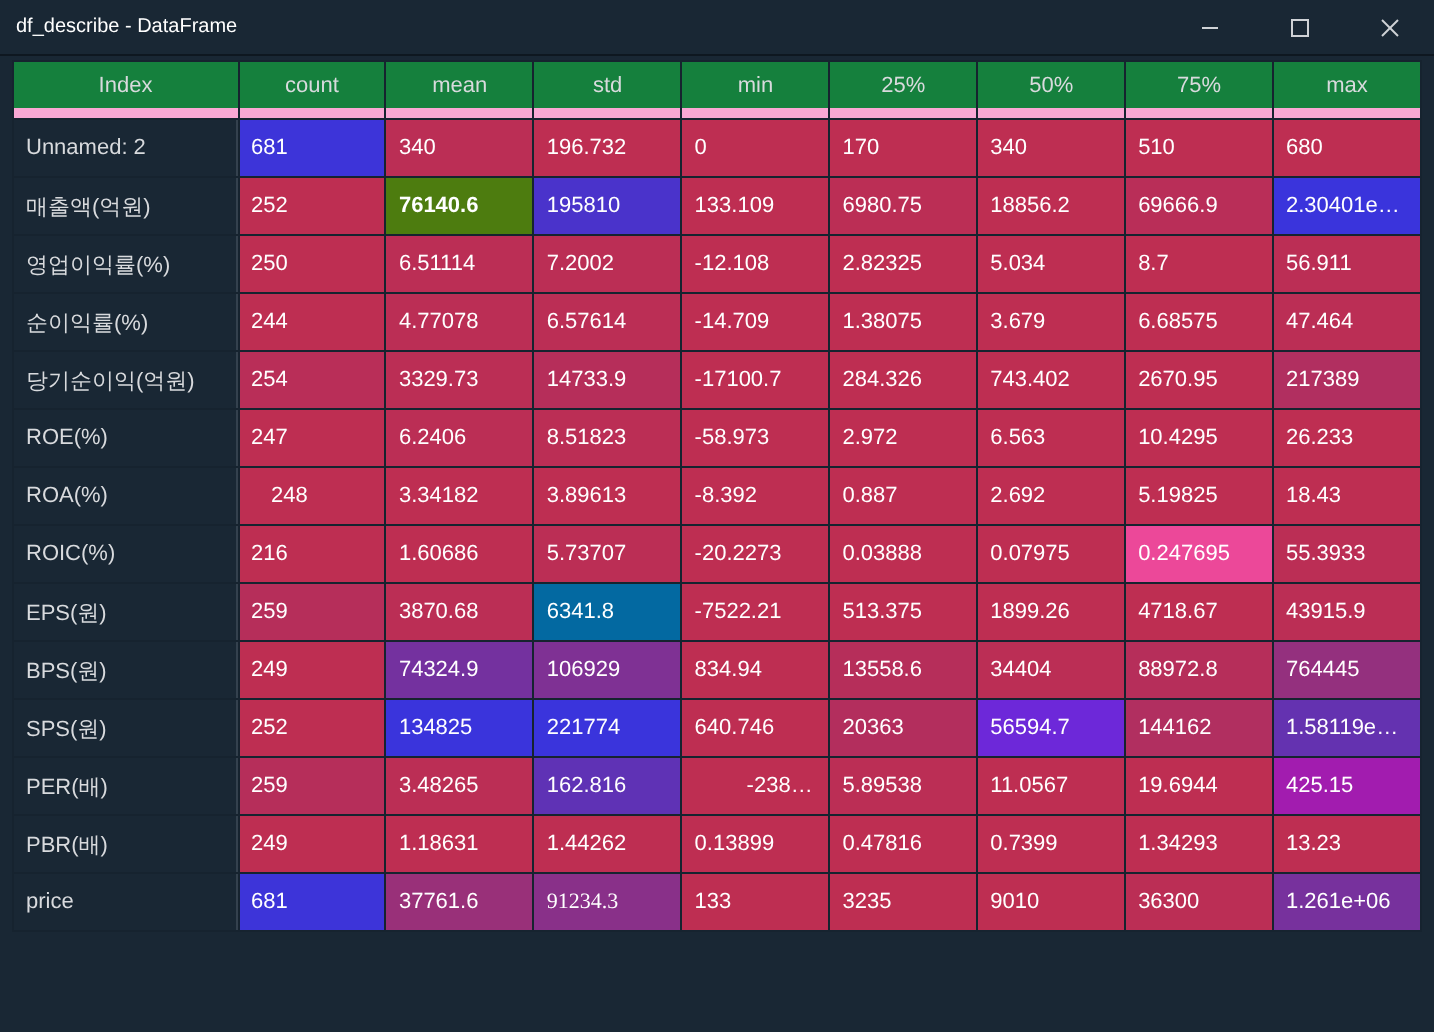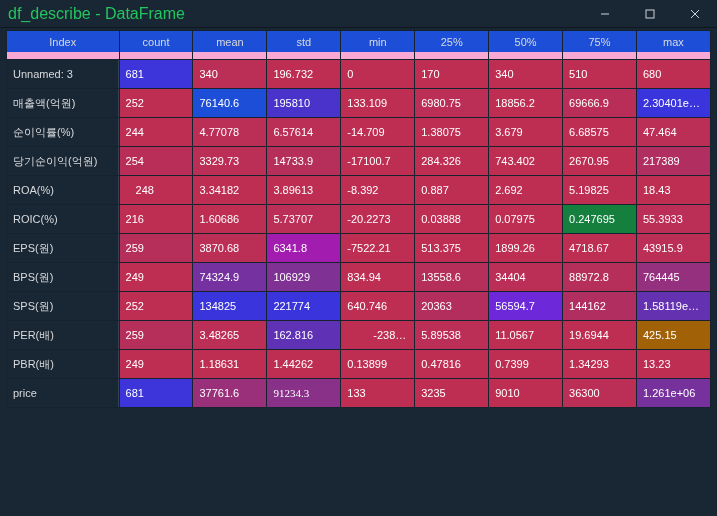--- a/index.html
+++ b/index.html
@@ -15,22 +15,22 @@
   .titlebar {
     height: 28px;
     background: #192734;
     display: flex;
     align-items: center;
     justify-content: space-between;
     border-bottom: 1px solid #0e1720;
   }
   .titlebar .title {
     padding-left: 8px;
-    color: #22c55e;
-    font-size: 16px;
+    color: #ffffff;
+    font-size: 10px;
   }
   .titlebar .controls {
     display: flex;
     height: 100%;
   }
   .titlebar .controls .ctrl {
     width: 45px;
     height: 100%;
     display: flex;
     align-items: center;
@@ -52,25 +52,25 @@
   th, td {
     height: 28px;
     padding: 0 6px;
     vertical-align: middle;
     font-size: 11px;
     white-space: nowrap;
     overflow: hidden;
     text-overflow: ellipsis;
   }
   th {
-    background: #1d4ed8;
+    background: #15803d;
     color: #d8dadd;
     font-weight: 400;
     text-align: center;
-    border-bottom: 7px solid #f9a8d4;
+    border-bottom: 5px solid #f9a8d4;
   }
   th.idx {
     text-align: center;
   }
   td.idx {
     background: #192734;
     color: #d8dadd;
     border-right: 1px solid #34414e;
     text-align: left;
   }
@@ -127,40 +127,51 @@
           <th>std</th>
           <th>min</th>
           <th>25%</th>
           <th>50%</th>
           <th>75%</th>
           <th>max</th>
         </tr>
       </thead>
     <tbody id="body">
         <tr>
-          <td class="idx">Unnamed: 3</td>
+          <td class="idx">Unnamed: 2</td>
           <td class="cell" style="background: rgb(61, 52, 217);">681</td>
           <td class="cell" style="background: rgb(187, 46, 85);">340</td>
           <td class="cell" style="background: rgb(190, 46, 82);">196.732</td>
           <td class="cell" style="background: rgb(190, 46, 82);">0</td>
           <td class="cell" style="background: rgb(190, 46, 82);">170</td>
           <td class="cell" style="background: rgb(190, 46, 82);">340</td>
           <td class="cell" style="background: rgb(190, 46, 82);">510</td>
           <td class="cell" style="background: rgb(190, 46, 82);">680</td>
         </tr>
         <tr>
           <td class="idx">매출액(억원)</td>
           <td class="cell" style="background: rgb(190, 46, 82);">252</td>
-          <td class="cell" style="background: #1d4ed8;">76140.6</td>
+          <td class="cell" style="background: #4d7c0f; font-weight: bold;">76140.6</td>
           <td class="cell" style="background: rgb(74, 51, 203);">195810</td>
           <td class="cell" style="background: rgb(190, 46, 82);">133.109</td>
           <td class="cell" style="background: rgb(187, 46, 85);">6980.75</td>
           <td class="cell" style="background: rgb(190, 46, 82);">18856.2</td>
           <td class="cell" style="background: rgb(185, 46, 88);">69666.9</td>
           <td class="cell" style="background: rgb(58, 52, 220);">2.30401e+06</td>
+        </tr>
+        <tr>
+          <td class="idx">영업이익률(%)</td>
+          <td class="cell" style="background: rgb(190, 46, 82);">250</td>
+          <td class="cell" style="background: rgb(187, 46, 85);">6.51114</td>
+          <td class="cell" style="background: rgb(187, 46, 85);">7.2002</td>
+          <td class="cell" style="background: rgb(190, 46, 82);">-12.108</td>
+          <td class="cell" style="background: rgb(190, 46, 82);">2.82325</td>
+          <td class="cell" style="background: rgb(190, 46, 82);">5.034</td>
+          <td class="cell" style="background: rgb(190, 46, 82);">8.7</td>
+          <td class="cell" style="background: rgb(187, 46, 85);">56.911</td>
         </tr>
         <tr>
           <td class="idx">순이익률(%)</td>
           <td class="cell" style="background: rgb(190, 46, 82);">244</td>
           <td class="cell" style="background: rgb(187, 46, 85);">4.77078</td>
           <td class="cell" style="background: rgb(187, 46, 85);">6.57614</td>
           <td class="cell" style="background: rgb(190, 46, 82);">-14.709</td>
           <td class="cell" style="background: rgb(190, 46, 82);">1.38075</td>
           <td class="cell" style="background: rgb(190, 46, 82);">3.679</td>
           <td class="cell" style="background: rgb(190, 46, 82);">6.68575</td>
@@ -171,46 +182,57 @@
           <td class="cell" style="background: rgb(185, 46, 88);">254</td>
           <td class="cell" style="background: rgb(187, 46, 85);">3329.73</td>
           <td class="cell" style="background: rgb(182, 46, 90);">14733.9</td>
           <td class="cell" style="background: rgb(190, 46, 82);">-17100.7</td>
           <td class="cell" style="background: rgb(190, 46, 82);">284.326</td>
           <td class="cell" style="background: rgb(190, 46, 82);">743.402</td>
           <td class="cell" style="background: rgb(190, 46, 82);">2670.95</td>
           <td class="cell" style="background: rgb(177, 47, 96);">217389</td>
         </tr>
         <tr>
+          <td class="idx">ROE(%)</td>
+          <td class="cell" style="background: rgb(190, 46, 82);">247</td>
+          <td class="cell" style="background: rgb(187, 46, 85);">6.2406</td>
+          <td class="cell" style="background: rgb(187, 46, 85);">8.51823</td>
+          <td class="cell" style="background: rgb(190, 46, 82);">-58.973</td>
+          <td class="cell" style="background: rgb(190, 46, 82);">2.972</td>
+          <td class="cell" style="background: rgb(190, 46, 82);">6.563</td>
+          <td class="cell" style="background: rgb(190, 46, 82);">10.4295</td>
+          <td class="cell" style="background: rgb(190, 46, 82);">26.233</td>
+        </tr>
+        <tr>
           <td class="idx">ROA(%)</td>
           <td class="cell" style="background: rgb(190, 46, 82); padding-left: 16px;">248</td>
           <td class="cell" style="background: rgb(190, 46, 82);">3.34182</td>
           <td class="cell" style="background: rgb(190, 46, 82);">3.89613</td>
           <td class="cell" style="background: rgb(190, 46, 82);">-8.392</td>
           <td class="cell" style="background: rgb(190, 46, 82);">0.887</td>
           <td class="cell" style="background: rgb(190, 46, 82);">2.692</td>
           <td class="cell" style="background: rgb(190, 46, 82);">5.19825</td>
           <td class="cell" style="background: rgb(190, 46, 82);">18.43</td>
         </tr>
         <tr>
           <td class="idx">ROIC(%)</td>
           <td class="cell" style="background: rgb(190, 46, 82);">216</td>
           <td class="cell" style="background: rgb(190, 46, 82);">1.60686</td>
           <td class="cell" style="background: rgb(187, 46, 85);">5.73707</td>
           <td class="cell" style="background: rgb(190, 46, 82);">-20.2273</td>
           <td class="cell" style="background: rgb(190, 46, 82);">0.03888</td>
           <td class="cell" style="background: rgb(190, 46, 82);">0.07975</td>
-          <td class="cell" style="background: #15803d;">0.247695</td>
+          <td class="cell" style="background: #ec4899;">0.247695</td>
           <td class="cell" style="background: rgb(187, 46, 85);">55.3933</td>
         </tr>
         <tr>
           <td class="idx">EPS(원)</td>
           <td class="cell" style="background: rgb(182, 46, 90);">259</td>
           <td class="cell" style="background: rgb(187, 46, 85);">3870.68</td>
-          <td class="cell" style="background: #a21caf; margin-top: 36px;">6341.8</td>
+          <td class="cell" style="background: #0369a1; margin-top: 36px;">6341.8</td>
           <td class="cell" style="background: rgb(190, 46, 82);">-7522.21</td>
           <td class="cell" style="background: rgb(190, 46, 82);">513.375</td>
           <td class="cell" style="background: rgb(190, 46, 82);">1899.26</td>
           <td class="cell" style="background: rgb(190, 46, 82);">4718.67</td>
           <td class="cell" style="background: rgb(187, 46, 85);">43915.9</td>
         </tr>
         <tr>
           <td class="idx">BPS(원)</td>
           <td class="cell" style="background: rgb(190, 46, 82);">249</td>
           <td class="cell" style="background: rgb(116, 49, 159);">74324.9</td>
@@ -234,21 +256,21 @@
         </tr>
         <tr>
           <td class="idx">PER(배)</td>
           <td class="cell" style="background: rgb(182, 46, 90);">259</td>
           <td class="cell" style="background: rgb(187, 46, 85);">3.48265</td>
           <td class="cell" style="background: rgb(95, 50, 181);">162.816</td>
           <td class="cell" style="background: rgb(190, 46, 82); padding-left: 32px;">-2381.93</td>
           <td class="cell" style="background: rgb(187, 46, 85);">5.89538</td>
           <td class="cell" style="background: rgb(190, 46, 82);">11.0567</td>
           <td class="cell" style="background: rgb(190, 46, 82);">19.6944</td>
-          <td class="cell" style="background: #a16207;">425.15</td>
+          <td class="cell" style="background: #a21caf;">425.15</td>
         </tr>
         <tr>
           <td class="idx">PBR(배)</td>
           <td class="cell" style="background: rgb(190, 46, 82);">249</td>
           <td class="cell" style="background: rgb(190, 46, 82);">1.18631</td>
           <td class="cell" style="background: rgb(190, 46, 82);">1.44262</td>
           <td class="cell" style="background: rgb(190, 46, 82); margin-top: 22px;">0.13899</td>
           <td class="cell" style="background: rgb(190, 46, 82);">0.47816</td>
           <td class="cell" style="background: rgb(190, 46, 82);">0.7399</td>
           <td class="cell" style="background: rgb(190, 46, 82);">1.34293</td>

